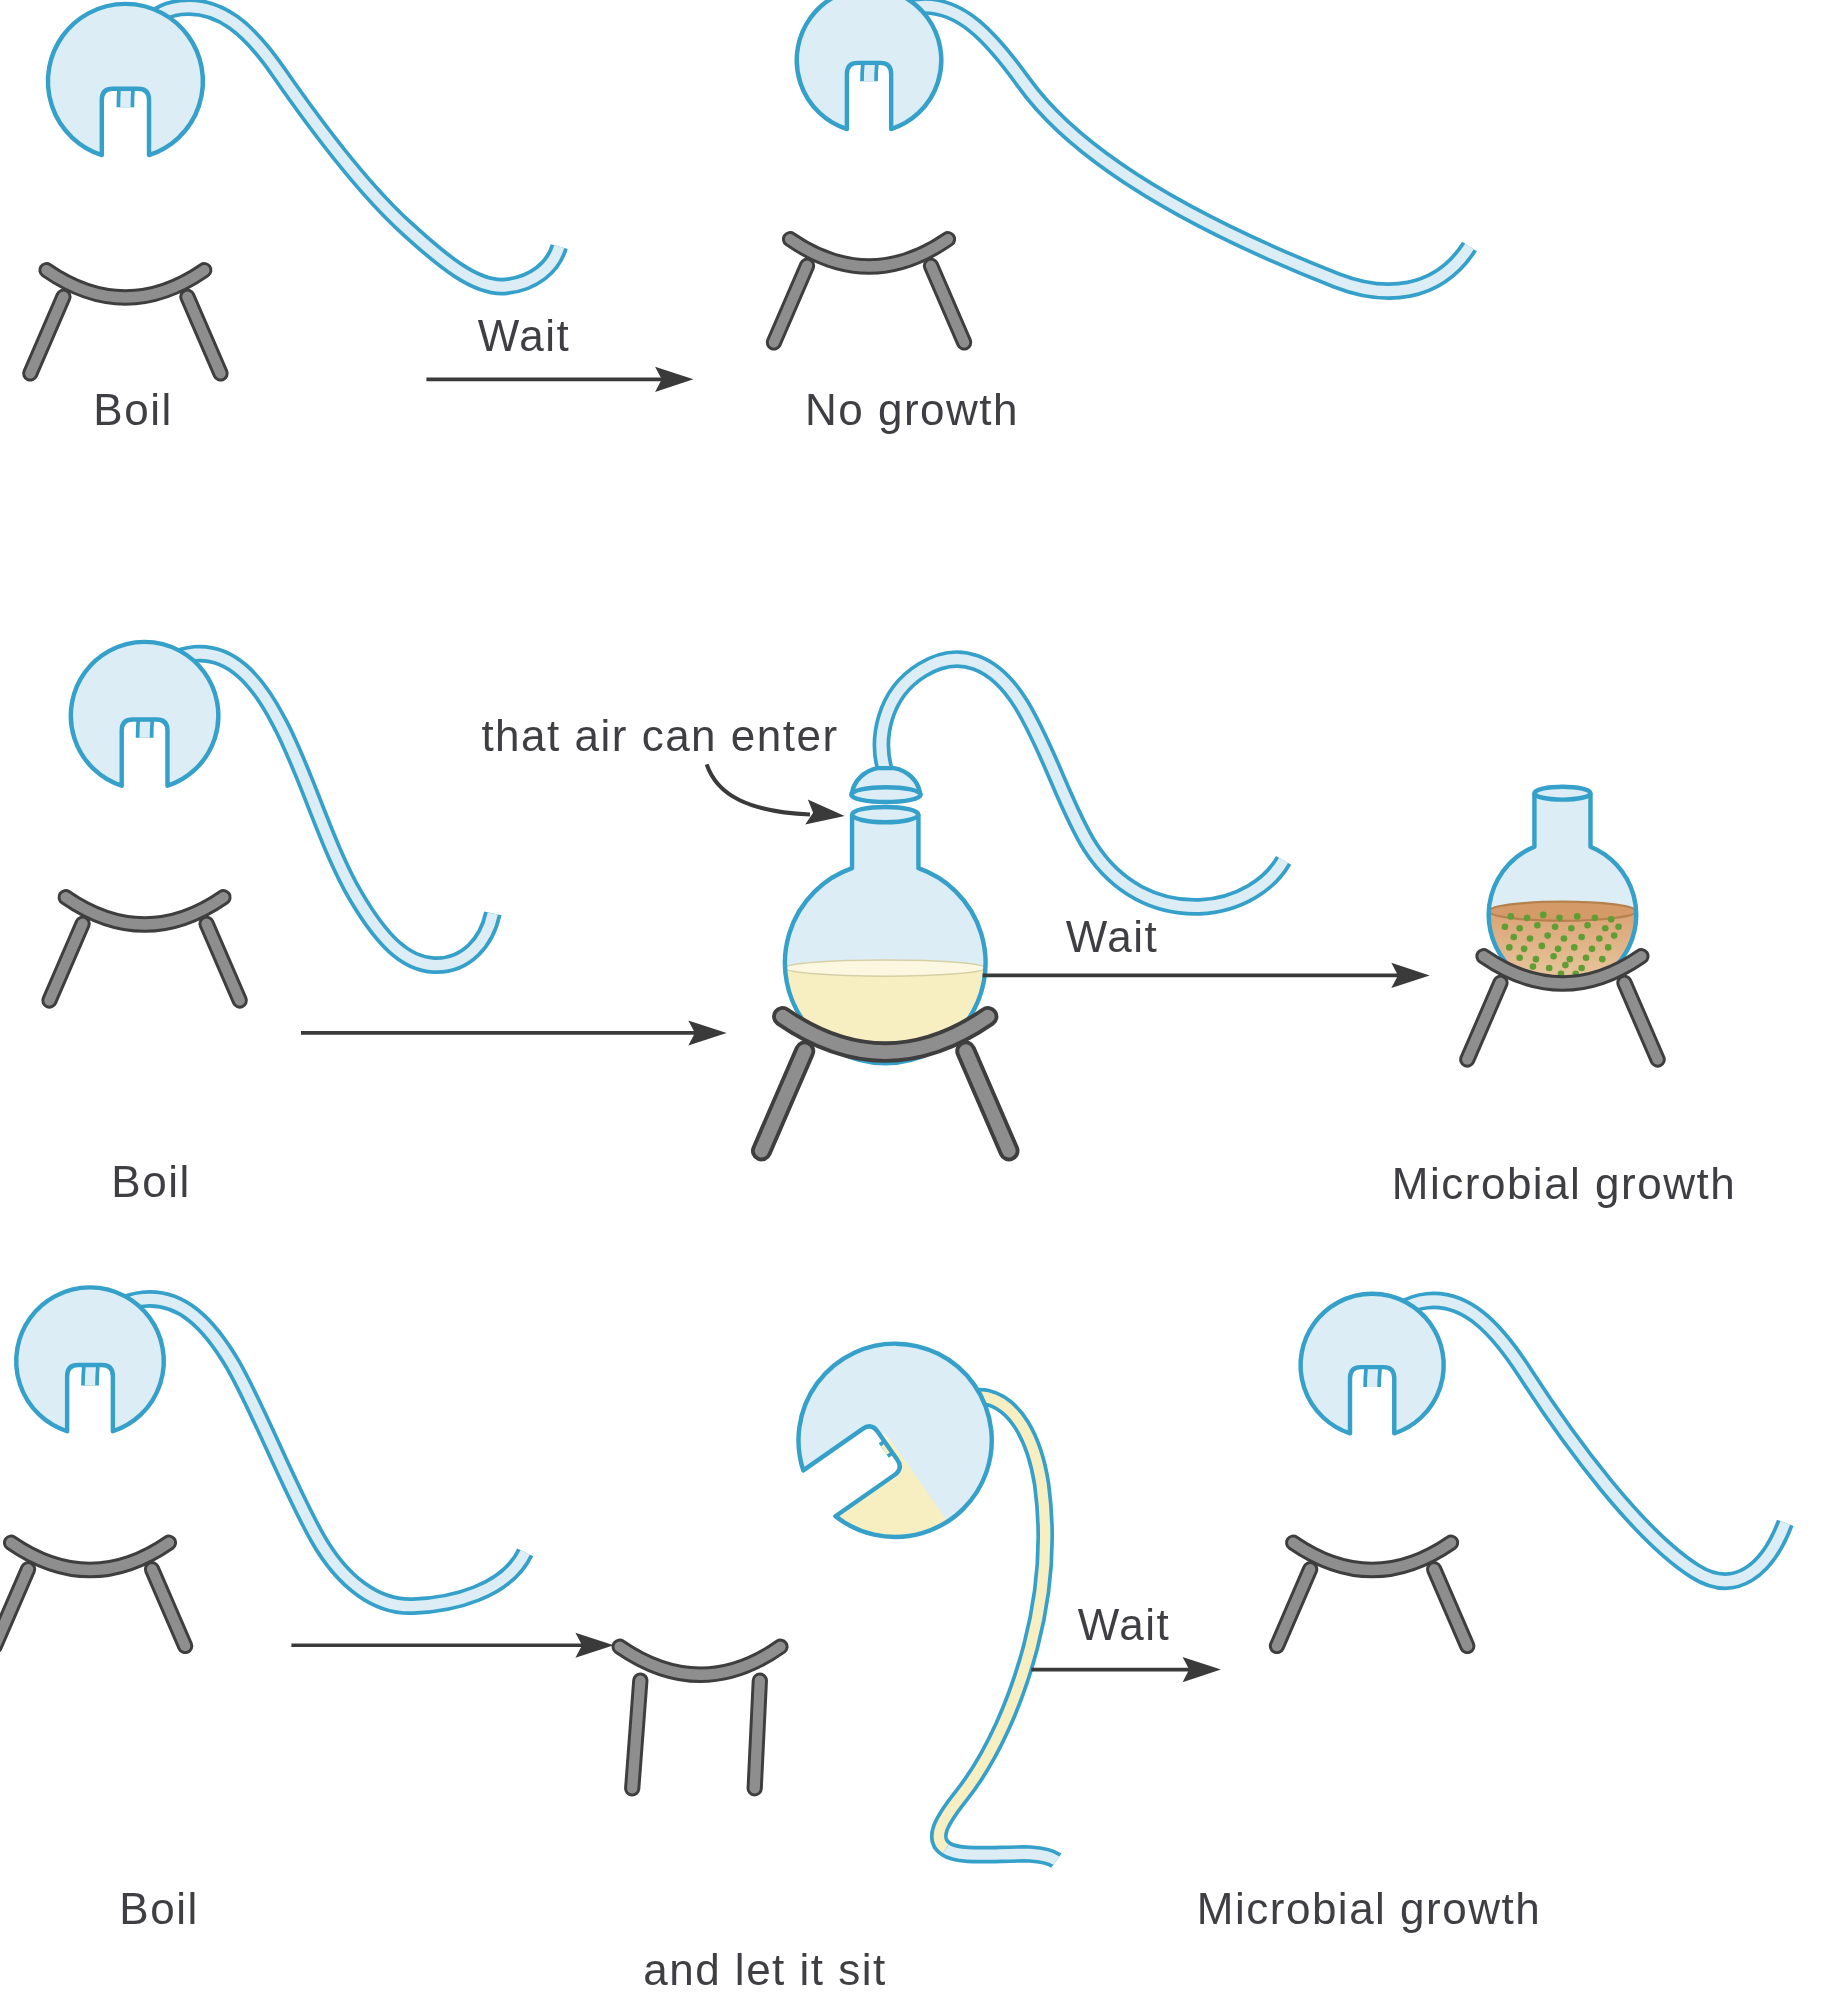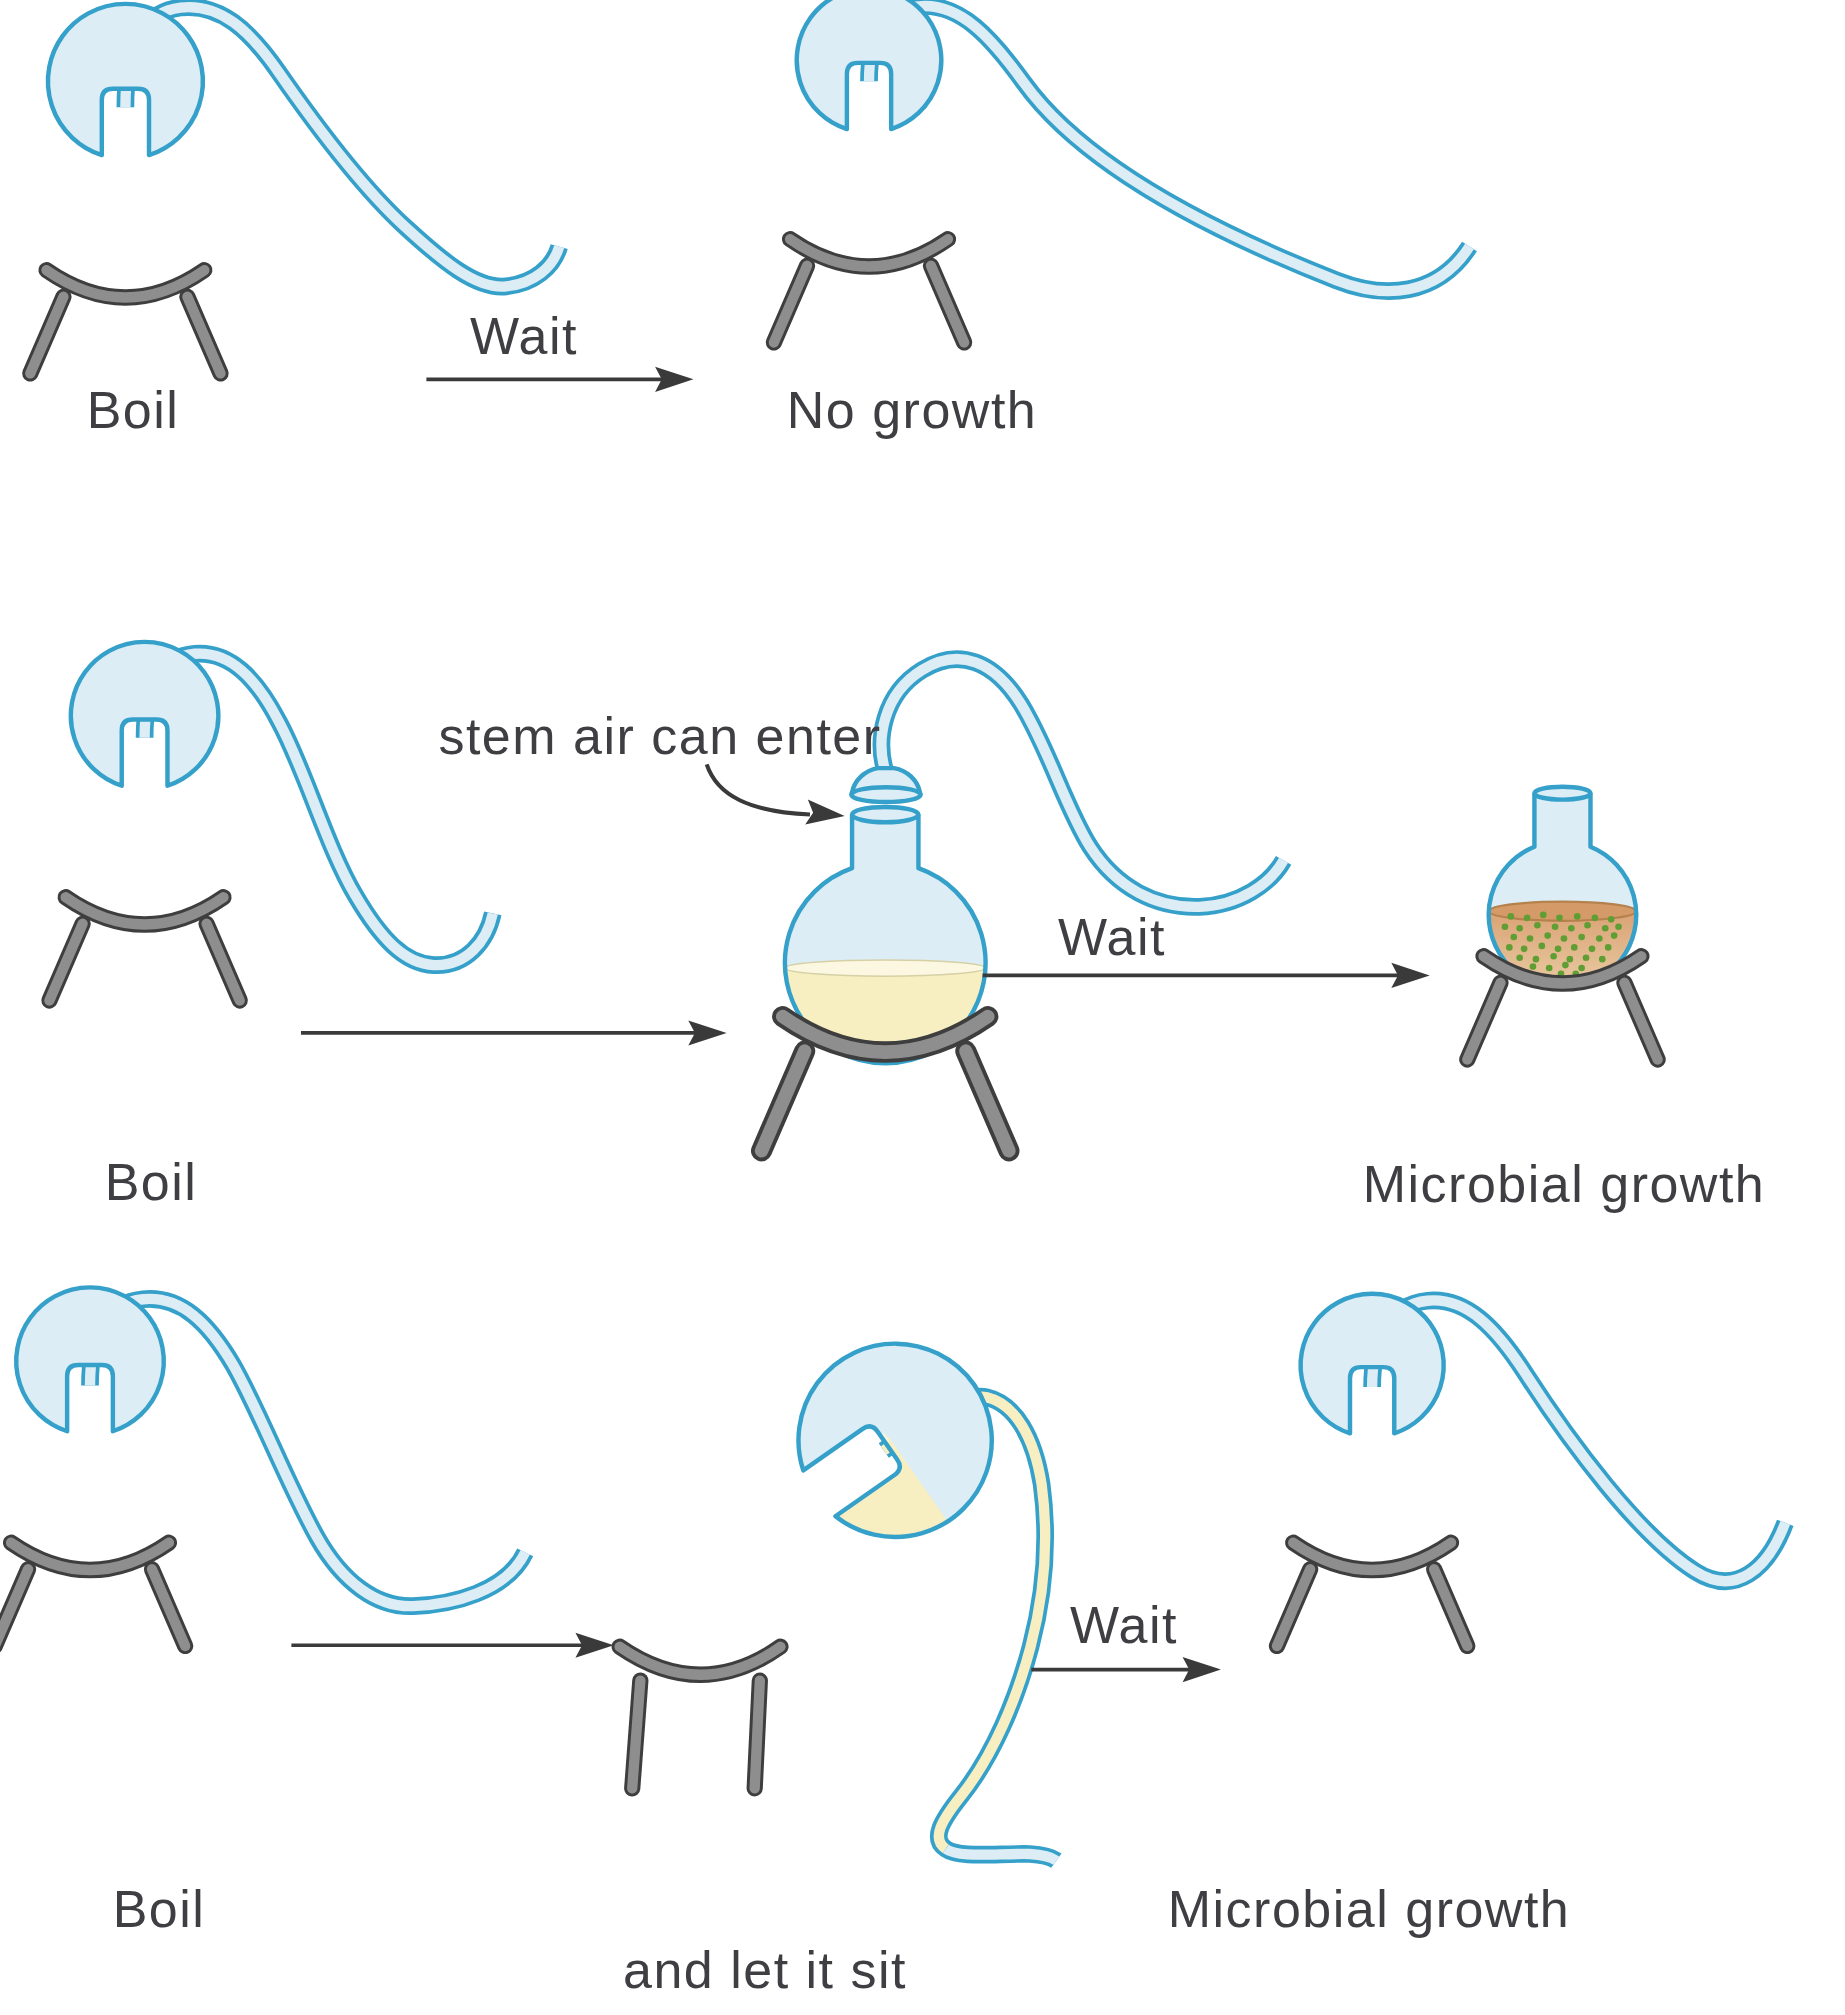--- a/index.html
+++ b/index.html
@@ -7,21 +7,21 @@
     position:relative;
     width:1845px;height:2015px;
     background:#ffffff;
     font-family:"Liberation Sans","DejaVu Sans",sans-serif;
     overflow:hidden;
   }
   #art{position:absolute;left:0;top:0;width:1845px;height:2015px;}
   .lbl{
     position:absolute;
     transform:translate(-50%,-50%);
-    font-size:52px;
+    font-size:44px;
     letter-spacing:1.5px;
     color:var(--text,#3f3f43);
     white-space:nowrap;
     text-align:right;
   }
 </style>
 </head>
 <body>
 
 <div class="canvas">
@@ -384,21 +384,21 @@
           <path d="M 1776 2127 L 1731 2231" fill="none" stroke="#8e8e8e" stroke-width="14" stroke-linecap="round"></path>
           <path d="M 1944 2127 L 1989 2231" fill="none" stroke="#8e8e8e" stroke-width="14" stroke-linecap="round"></path>
         </g>
       </g>
     </svg>
 
   <div class="lbl" style="left:133px;top:410px">Boil</div>
   <div class="lbl" style="left:524px;top:336px">Wait</div>
   <div class="lbl" style="left:912px;top:410px">No growth</div>
 
-  <div class="lbl" style="left:660px;top:736px">stem air can enter</div>
+  <div class="lbl" style="left:660px;top:736px">that air can enter</div>
   <div class="lbl" style="left:151px;top:1182px">Boil</div>
   <div class="lbl" style="left:1112px;top:937px">Wait</div>
   <div class="lbl" style="left:1564px;top:1184px">Microbial growth</div>
 
   <div class="lbl" style="left:159px;top:1909px">Boil</div>
   <div class="lbl" style="left:765px;top:1970px">and let it sit</div>
   <div class="lbl" style="left:1124px;top:1625px">Wait</div>
   <div class="lbl" style="left:1369px;top:1909px">Microbial growth</div>
 </div>
 

